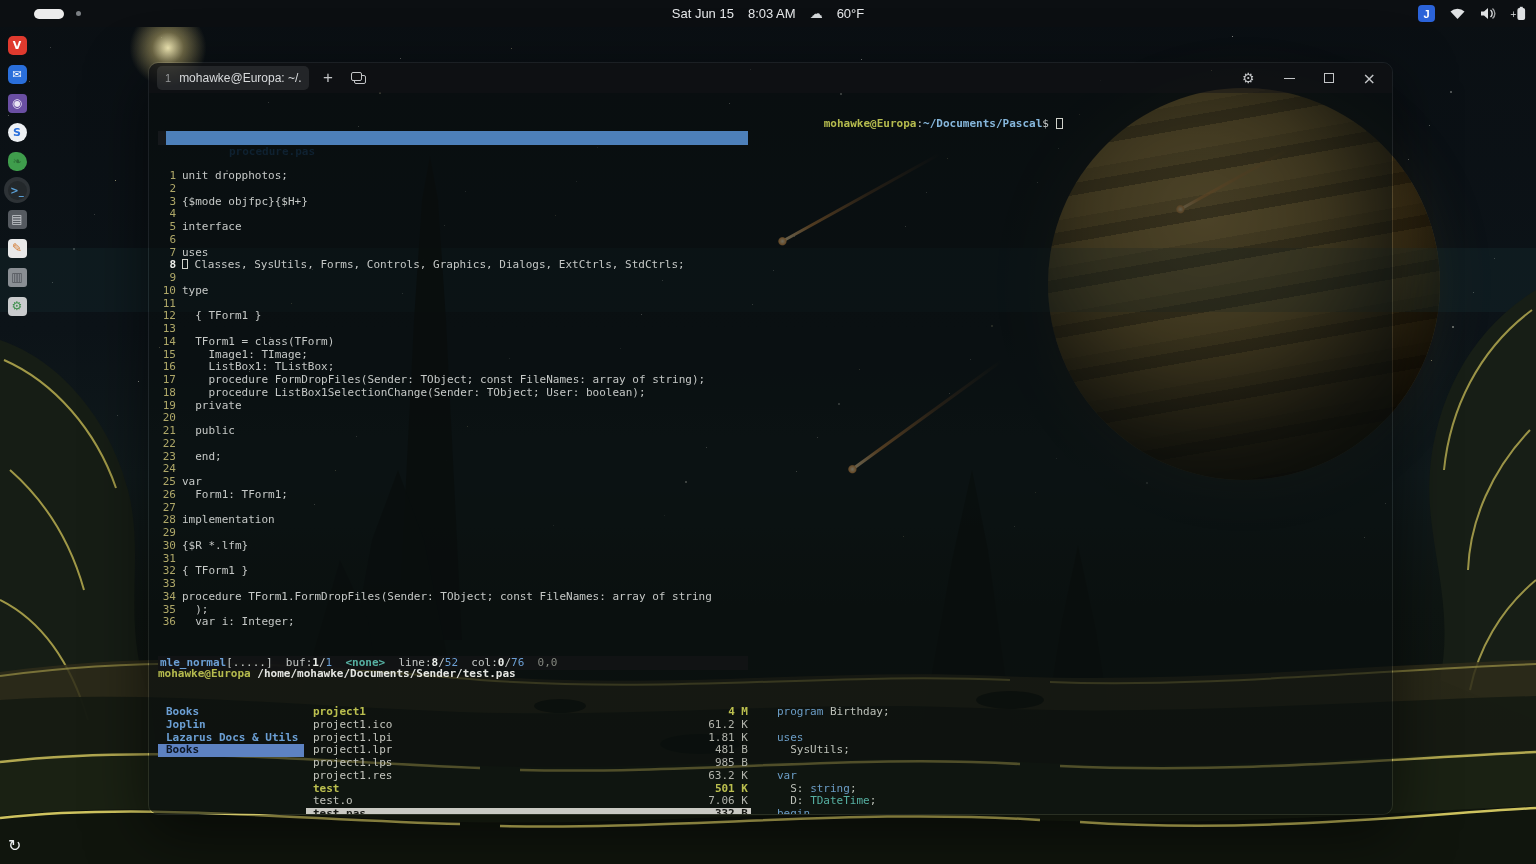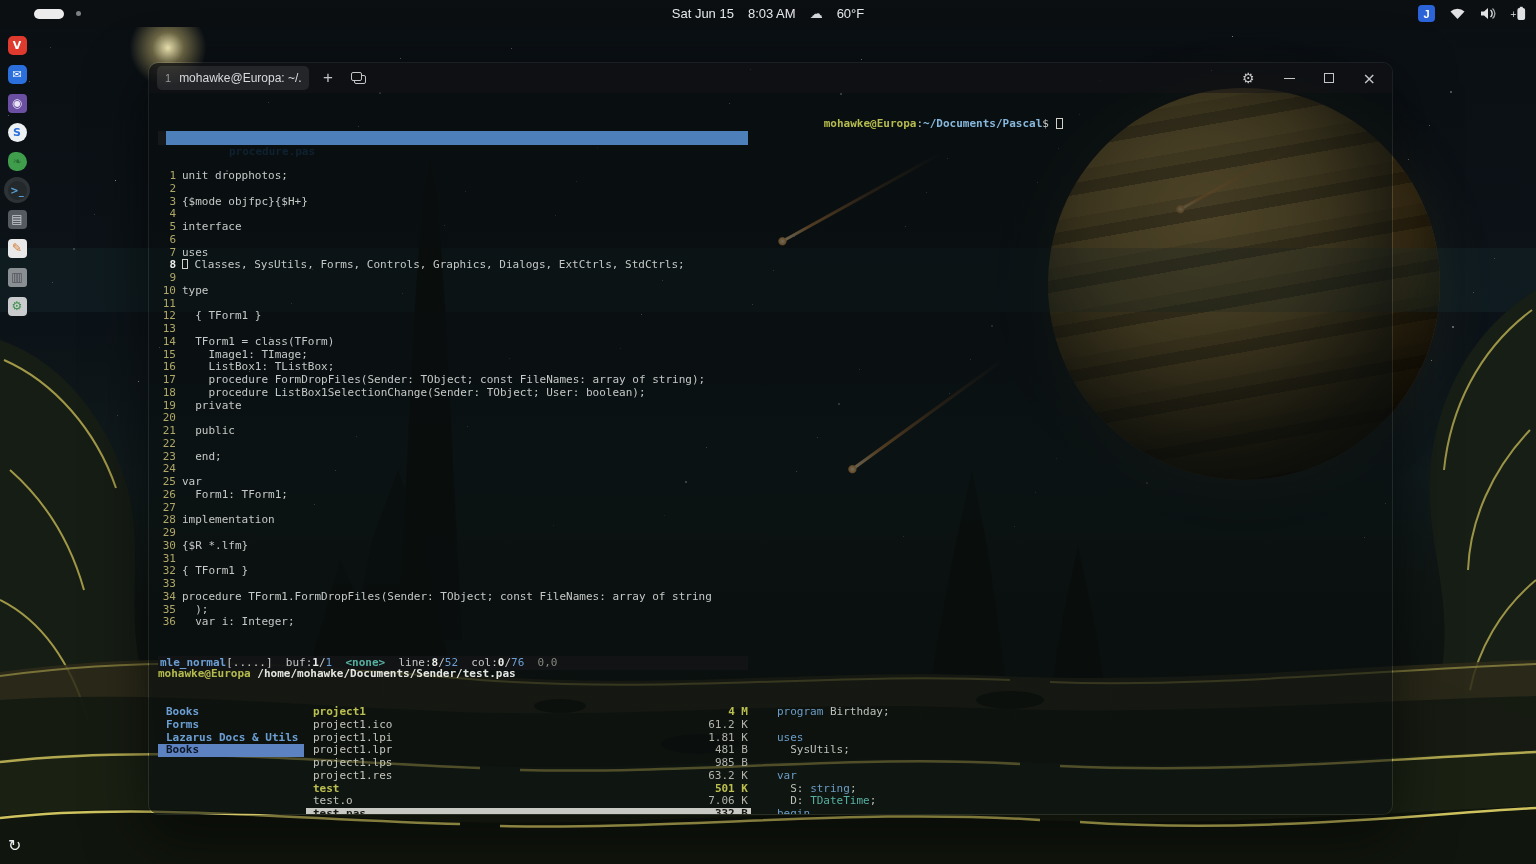--- a/index.html
+++ b/index.html
@@ -393,21 +393,21 @@
       <div id="editor-status"><span class="c-bb">mle_normal</span><span class="c-w">[.....]</span><span class="c-w">  buf:</span><span class="c-wb">1</span><span class="c-w">/</span><span class="c-bl">1</span><span class="c-w">  </span><span class="c-tb">&lt;none&gt;</span><span class="c-w">  line:</span><span class="c-wb">8</span><span class="c-w">/</span><span class="c-bl">52</span><span class="c-w">  col:</span><span class="c-wb">0</span><span class="c-w">/</span><span class="c-bl">76</span><span class="c-d">  0,0</span></div>
     </div>
 
     <div id="shell-pane">
       <span id="shell-prompt-text"><span class="c-us">mohawke@Europa</span><span class="c-w">:</span><span class="c-pa">~/Documents/Pascal</span><span class="c-w">$ </span></span><span id="shell-cursor"></span>
     </div>
 
     <div id="fm">
       <div id="fm-header-line"><span class="c-us">mohawke@Europa</span><span class="c-w"> </span><span class="c-pw">/home/mohawke/Documents/Sender/test.pas</span></div>
       <div id="fm-cols">
-        <div id="fm-parents"><div class="prow">Books</div><div class="prow">Forms</div><div class="prow">Lazarus Docs &amp; Utils</div><div class="prow sel-dir">Books</div></div>
+        <div id="fm-parents"><div class="prow">Books</div><div class="prow">Joplin</div><div class="prow">Lazarus Docs &amp; Utils</div><div class="prow sel-dir">Books</div></div>
         <div id="fm-files"><div class="frow"><span class="fname f-exec">project1</span><span class="fsize f-exec">4 M</span></div><div class="frow"><span class="fname f-file">project1.ico</span><span class="fsize">61.2 K</span></div><div class="frow"><span class="fname f-file">project1.lpi</span><span class="fsize">1.81 K</span></div><div class="frow"><span class="fname f-file">project1.lpr</span><span class="fsize">481 B</span></div><div class="frow"><span class="fname f-file">project1.lps</span><span class="fsize">985 B</span></div><div class="frow"><span class="fname f-file">project1.res</span><span class="fsize">63.2 K</span></div><div class="frow"><span class="fname f-exec">test</span><span class="fsize f-exec">501 K</span></div><div class="frow"><span class="fname f-file">test.o</span><span class="fsize">7.06 K</span></div><div class="frow sel-file"><span class="fname f-file">test.pas</span><span class="fsize">332 B</span></div></div>
         <div id="fm-preview"><div class="pline"><span class="c-kw">program </span><span class="c-tx">Birthday;</span></div><div class="pline"></div><div class="pline"><span class="c-kw">uses</span></div><div class="pline"><span class="c-tx">  SysUtils;</span></div><div class="pline"></div><div class="pline"><span class="c-kw">var</span></div><div class="pline"><span class="c-tx">  S: </span><span class="c-kw">string</span><span class="c-tx">;</span></div><div class="pline"><span class="c-tx">  D: </span><span class="c-ty">TDateTime</span><span class="c-tx">;</span></div><div class="pline"><span class="c-kw">begin</span></div></div>
       </div>
       
     </div>
 
   </div>
 </div>
 
 </body></html>

